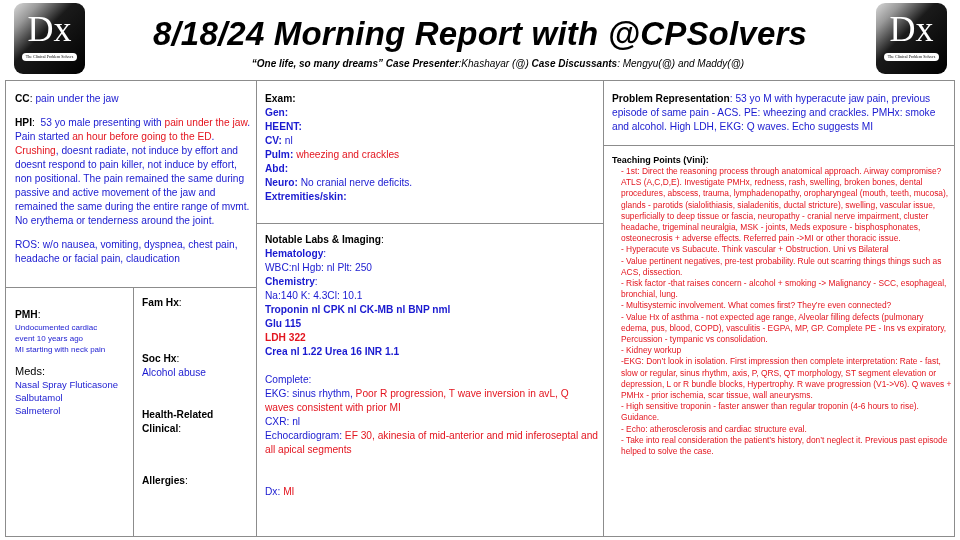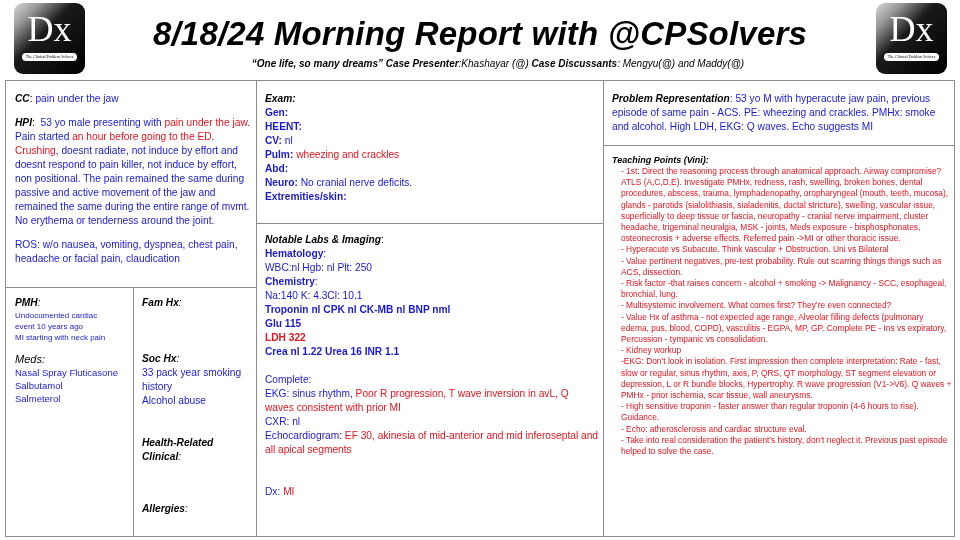--- a/index.html
+++ b/index.html
@@ -9,21 +9,21 @@
   .logo.left { left:14px; }
   .logo.right { left:876px; }
   .logo .dx { position:absolute; top:12px; width:100%; text-align:center; color:#fff; font-family:"Liberation Serif", serif; font-size:36px; line-height:28px; }
   .logo .tag { position:absolute; left:8px; right:8px; top:50px; height:8px; border-radius:4px; background:#fff; color:#000; font-family:"Liberation Serif", serif; font-size:4px; line-height:8px; text-align:center; white-space:nowrap; overflow:hidden; }
   .title { position:absolute; left:90px; width:780px; top:14px; text-align:center; font-size:33px; font-weight:bold; font-style:italic; color:#000; letter-spacing:0.2px; line-height:40px; }
   .subtitle { position:absolute; left:108px; width:780px; top:57px; text-align:center; font-size:10px; font-style:italic; color:#000; line-height:13px; }
   .subtitle b { font-weight:bold; }
   .grid { position:absolute; border:1px solid #8c8c8c; box-sizing:border-box; }
   .ln { position:absolute; background:#8c8c8c; }
   .box { position:absolute; font-size:10.2px; line-height:14px; color:#1a1ad0; }
-  .k { color:#000; font-weight:bold;font-style:italic; }
+  .k { color:#000; font-weight:bold; }
   .kb { color:#1a1ad0; font-weight:bold; }
   .r { color:#e3151f; }
   .sm { font-size:8px; line-height:11px; }
   .tp { color:#e3151f; font-size:8.4px; line-height:11.2px;margin-left:9px; }
   .gap { height:10px; }
   p { margin:0; }
 </style>
 </head>
 <body>
 
@@ -52,37 +52,36 @@
 <div class="ln" style="left:603px; top:145px; width:352px; height:1px;"></div>
 
 <div class="box" style="left:15px; top:92px; width:236px;">
   <p><span class="k">CC</span><span style="color:#000">: </span><span>pain under the jaw</span></p>
   <div class="gap"></div>
   <p><span class="k">HPI</span><span style="color:#000">:&nbsp; </span><span>53 yo male presenting with </span><span class="r">pain under the jaw</span><span>. Pain started </span><span class="r">an hour before going to the ED</span><span>. </span><span class="r">Crushing</span><span>, doesnt radiate, not induce by effort and doesnt respond to pain killer, not induce by effort, non positional. The pain remained the same during passive and active movement of the jaw and remained the same during the entire range of mvmt. No erythema or tenderness around the joint.</span></p>
   <div class="gap"></div>
   <p>ROS: w/o nausea, vomiting, dyspnea, chest pain, headache or facial pain, claudication</p>
 </div>
 
-<div class="box" style="left:15px; top:296px; width:116px;">
+<div class="box" style="left:15px; top:308px; width:116px;">
   <p class="k"><span>PMH</span><span style="font-weight:normal">:</span></p>
   <p class="sm">Undocumented cardiac</p>
   <p class="sm">event 10 years ago</p>
   <p class="sm">MI starting with neck pain</p>
   <div style="height:9px"></div>
   <p class="k" style="font-weight:normal; font-size:11px;"><span>Meds</span>:</p>
   <p style="font-size:9.5px; line-height:13px;">Nasal Spray Fluticasone</p>
   <p style="font-size:9.5px; line-height:13px;">Salbutamol</p>
   <p style="font-size:9.5px; line-height:13px;">Salmeterol</p>
 </div>
 
 <div class="box" style="left:142px; top:296px; width:112px;">
   <p class="k"><span>Fam Hx</span><span style="font-weight:normal">:</span></p>
   <div style="height:42px"></div>
   <p class="k"><span>Soc Hx</span><span style="font-weight:normal">:</span></p>
-  <p>33 pack year smoking history</p>
   <p>Alcohol abuse</p>
   <div style="height:28px"></div>
   <p class="k"><span>Health-Related Clinical</span><span style="font-weight:normal">:</span></p>
   <div style="height:38px"></div>
   <p class="k"><span>Allergies</span><span style="font-weight:normal">:</span></p>
 </div>
 
 <div class="box" style="left:265px; top:92px; width:335px; line-height:14px;">
   <p class="k">Exam:</p>
   <p class="kb">Gen:</p>

